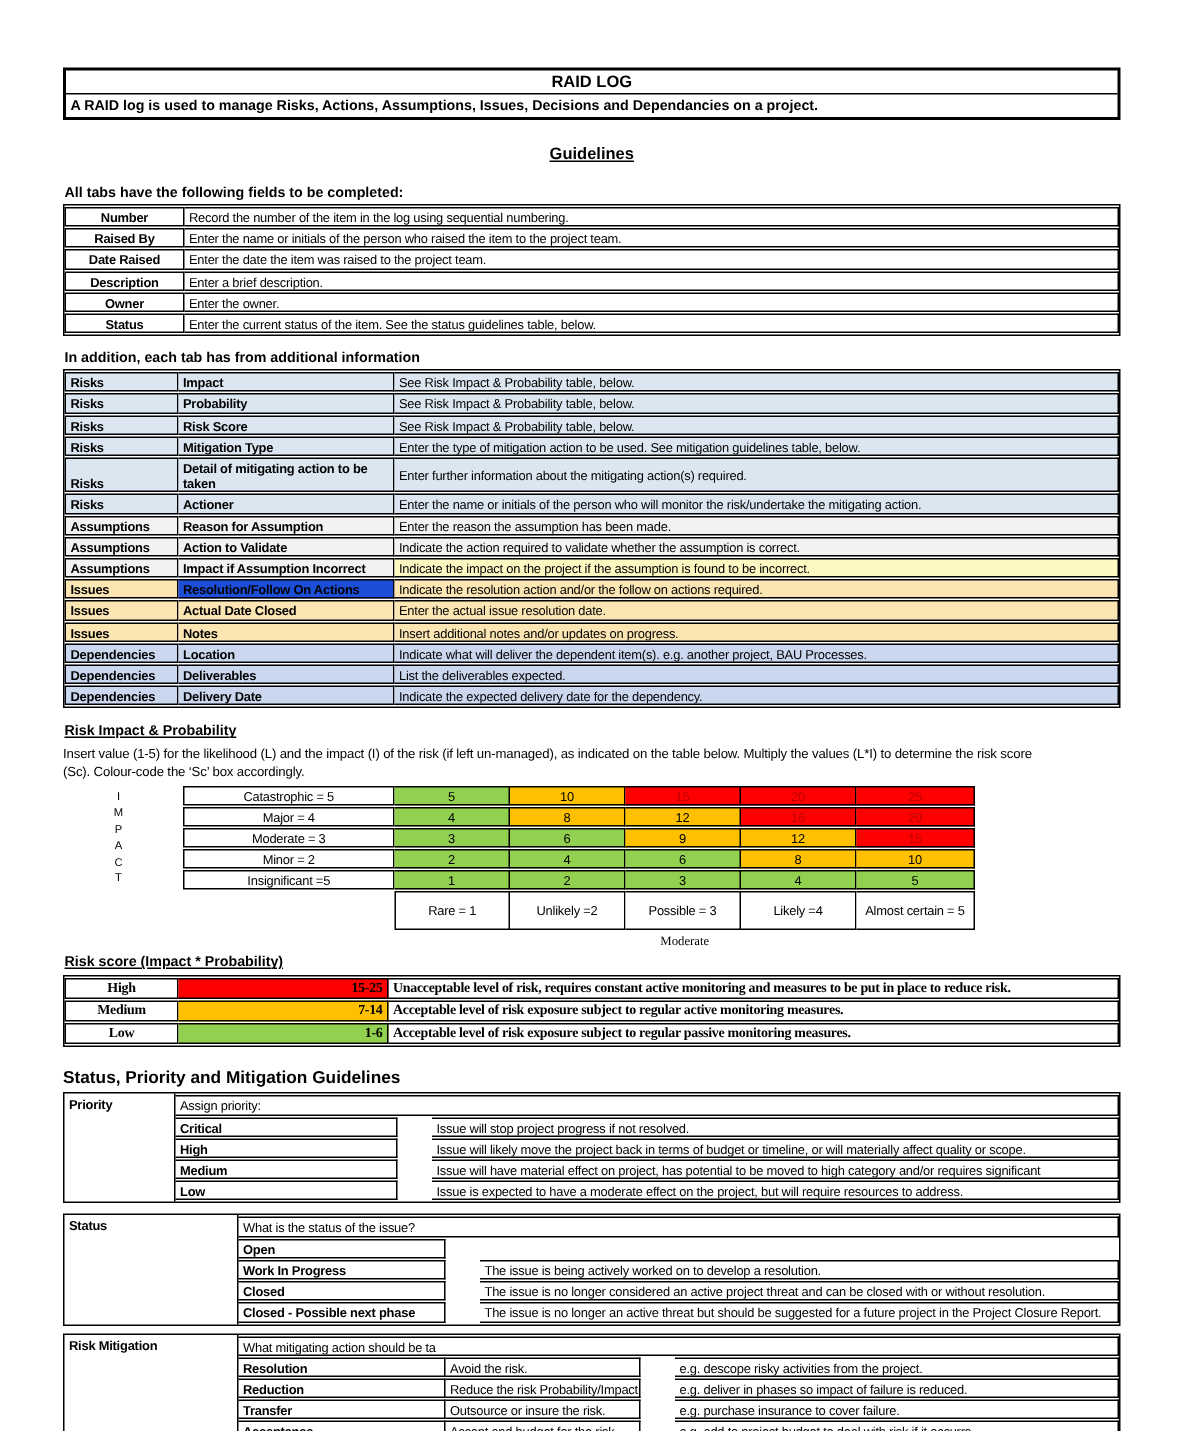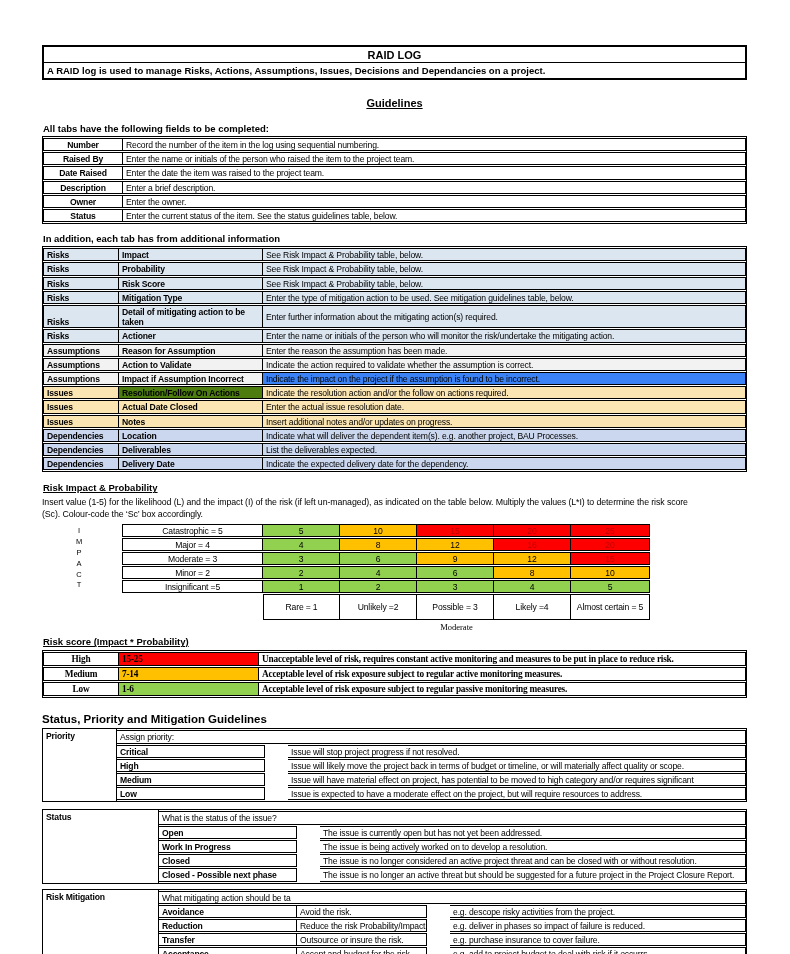--- a/index.html
+++ b/index.html
@@ -44,21 +44,21 @@
   table.matrix tr.lh-row td { height:24px; background:#fff; }
   table.matrix td.blank { border:none; background:transparent; }
   table.matrix tr.lh-row td.lh-first { border-left:1px solid #000; }
   .lik-caption { margin-left:141px; width:387px; text-align:center;
                  font-family:"Liberation Serif", serif; font-size:8.5px; margin-top:1px; }
 
   
   #tbl-score td { font-family:"Liberation Serif", serif; font-weight:bold; font-size:9.3px;
                   letter-spacing:-0.2px; line-height:11px; }
   #tbl-score td.lvl { text-align:center; }
-  #tbl-score td.range { text-align:left; }
+  #tbl-score td.range { text-align:right; }
 
   
   .side-tbl { display:flex; border:1px solid #000; font-size:8.6px; letter-spacing:-0.15px; }
   .side-col1 { border-right:1px solid #000; font-weight:bold; padding:2px 3px 0; box-sizing:border-box; }
   .side-rows { flex:1; display:flex; flex-direction:column; row-gap:1px; padding:1px 0; min-width:0; }
   .srow { display:flex; }
   .srow .cell { border:1px solid #000; border-left:none; padding:1px 3px 0;
                 line-height:10.2px; min-height:11px; box-sizing:border-box; overflow:hidden; }
   .srow .cell.lbl { font-weight:bold; flex:none; }
   .srow .cell.desc { flex:1; min-width:0;margin-left:23px; }
@@ -177,26 +177,26 @@
 
   <tr>
     <td class="c1" style="background-color: rgb(242, 242, 242);">Assumptions</td>
     <td class="c2" style="background-color: rgb(242, 242, 242);">Action to Validate</td>
     <td style="background-color: rgb(242, 242, 242);">Indicate the action required to validate whether the assumption is correct.</td>
   </tr>
 
   <tr>
     <td class="c1" style="background-color: rgb(242, 242, 242);">Assumptions</td>
     <td class="c2" style="background-color: rgb(242, 242, 242);">Impact if Assumption Incorrect</td>
-    <td style="background-color: #3b82f6;">Indicate the impact on the project if the assumption is found to be incorrect.</td>
+    <td style="background-color: #fef9c3;">Indicate the impact on the project if the assumption is found to be incorrect.</td>
   </tr>
 
   <tr>
     <td class="c1" style="background-color: rgb(251, 229, 178);">Issues</td>
-    <td class="c2" style="background-color: #4d7c0f;">Resolution/Follow On Actions</td>
+    <td class="c2" style="background-color: #1d4ed8;">Resolution/Follow On Actions</td>
     <td style="background-color: rgb(251, 229, 178);">Indicate the resolution action and/or the follow on actions required.</td>
   </tr>
 
   <tr>
     <td class="c1" style="background-color: rgb(251, 229, 178);">Issues</td>
     <td class="c2" style="background-color: rgb(251, 229, 178);">Actual Date Closed</td>
     <td style="background-color: rgb(251, 229, 178);">Enter the actual issue resolution date.</td>
   </tr>
 
   <tr>
@@ -375,21 +375,20 @@
 
   <div class="side-tbl" id="status-tbl">
     <div class="side-col1">Status</div>
     <div class="side-rows" id="status-rows">
       <div class="srow">
         <div class="cell intro">What is the status of the issue?</div>
       </div>
 
   <div class="srow">
     <div class="cell lbl">Open</div>
-    <div class="cell desc">The issue is currently open but has not yet been addressed.</div>
   </div>
 
   <div class="srow">
     <div class="cell lbl">Work In Progress</div>
     <div class="cell desc">The issue is being actively worked on to develop a resolution.</div>
   </div>
 
   <div class="srow">
     <div class="cell lbl">Closed</div>
     <div class="cell desc">The issue is no longer considered an active project threat and can be closed with or without resolution.</div>
@@ -405,21 +404,21 @@
   <div class="tbl-gap" style="height:5px;"></div>
 
   <div class="side-tbl" id="mitigation-tbl">
     <div class="side-col1">Risk Mitigation</div>
     <div class="side-rows" id="mitigation-rows">
       <div class="srow">
         <div class="cell intro">What mitigating action should be ta</div>
       </div>
 
   <div class="srow">
-    <div class="cell lbl">Avoidance</div>
+    <div class="cell lbl">Resolution</div>
     <div class="cell act">Avoid the risk.</div>
     <div class="cell desc">e.g. descope risky activities from the project.</div>
   </div>
 
   <div class="srow">
     <div class="cell lbl">Reduction</div>
     <div class="cell act">Reduce the risk Probability/Impact.</div>
     <div class="cell desc">e.g. deliver in phases so impact of failure is reduced.</div>
   </div>
 

